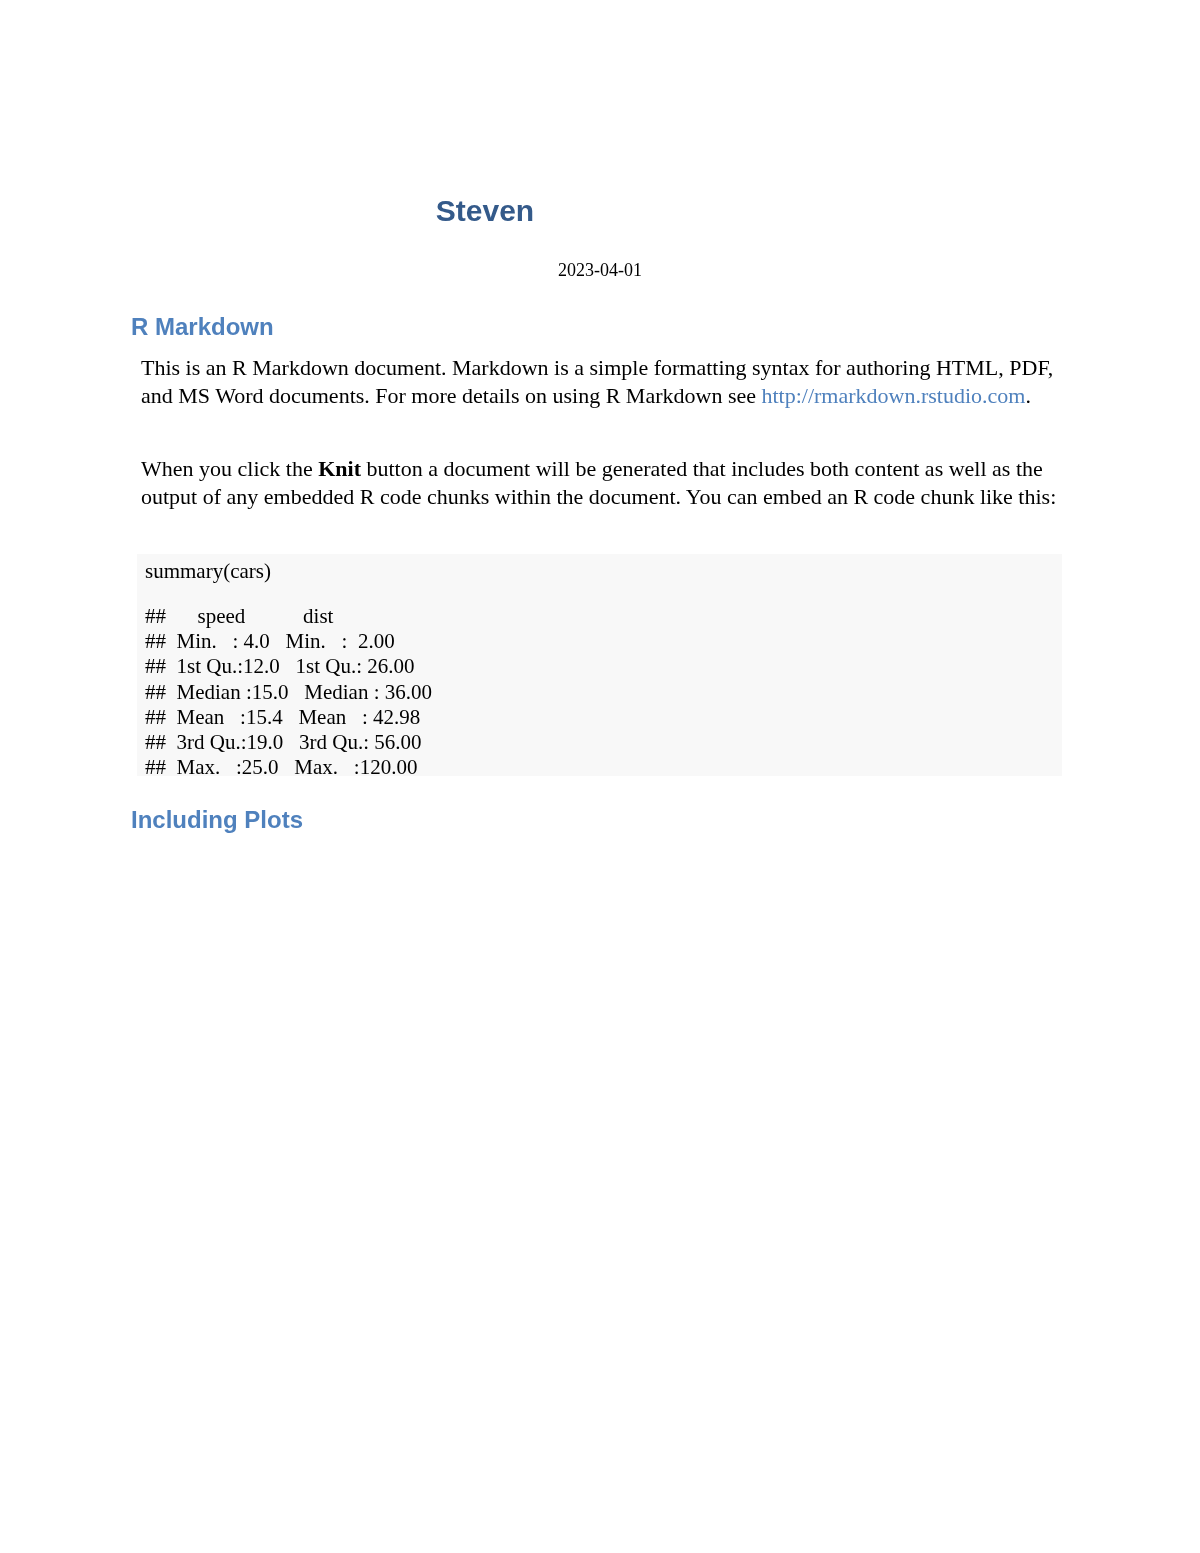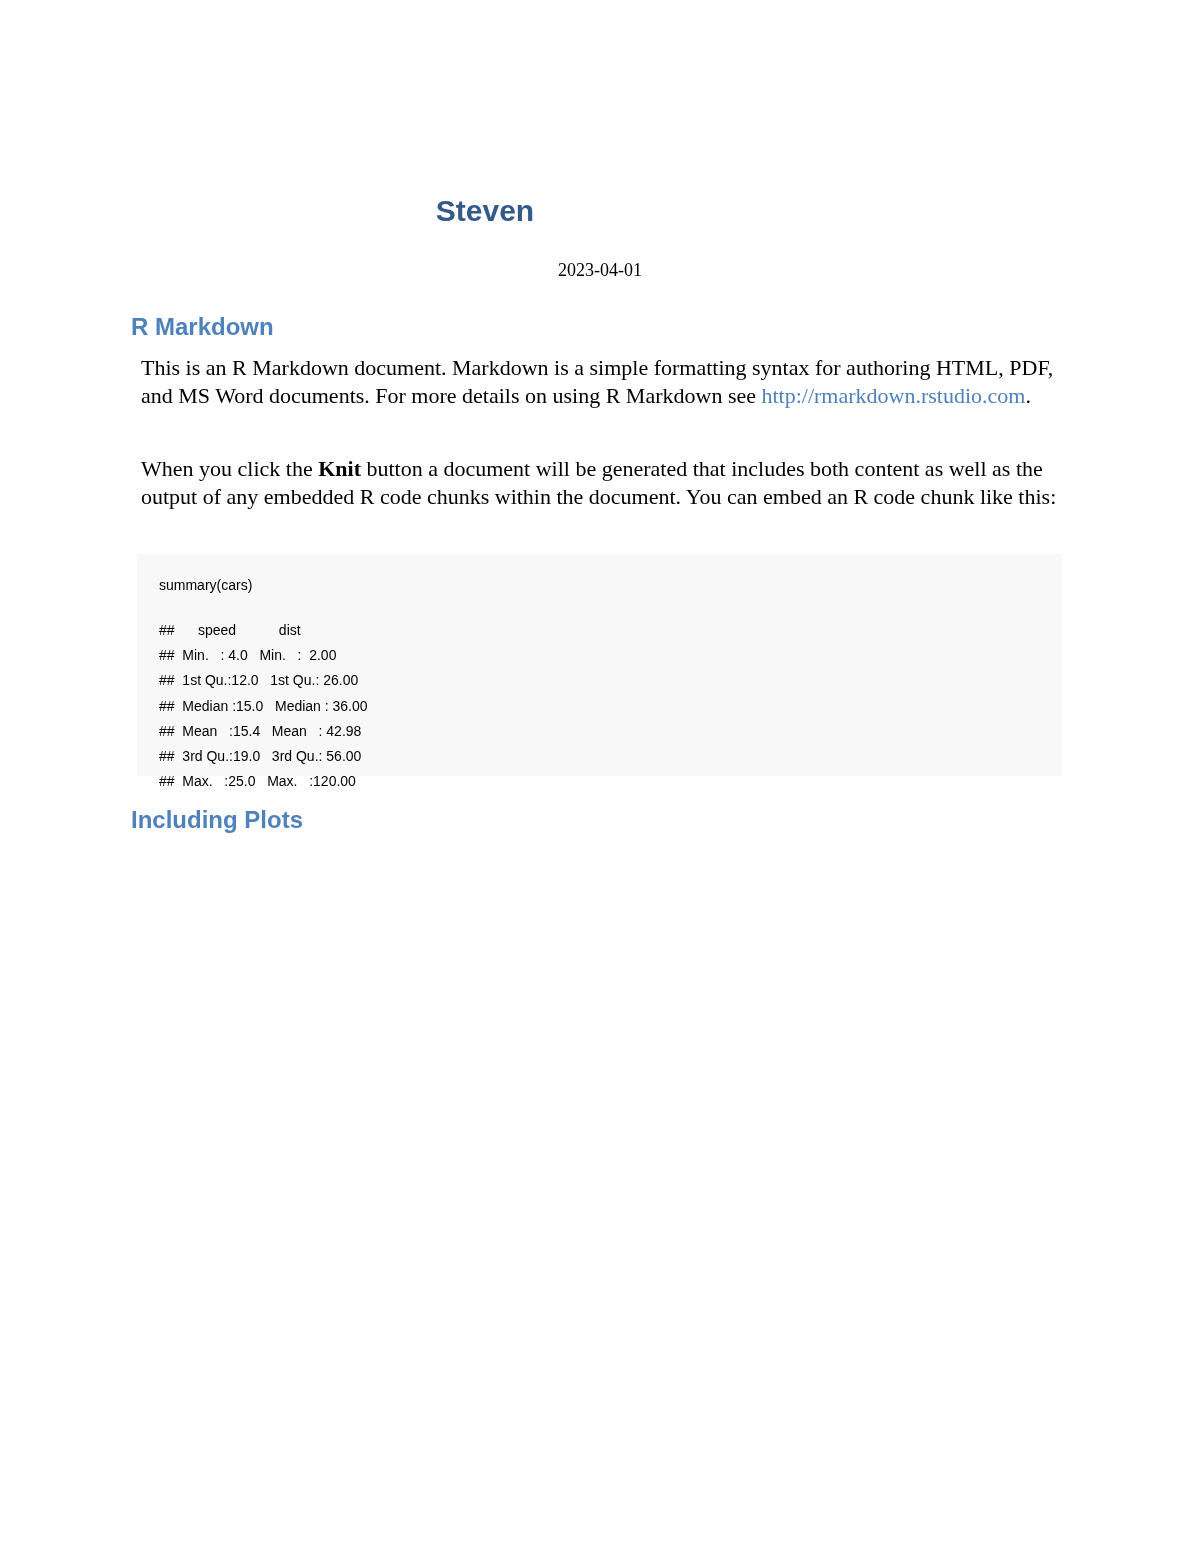--- a/index.html
+++ b/index.html
@@ -26,22 +26,22 @@
     font-family: "Liberation Serif", serif; font-size: 22px; line-height: 28px; color: #000;
     margin: 0;
   }
   .para a { color: #4f81bd; text-decoration: none; }
   .para b { font-weight: bold; }
   .codebox {
     position: absolute; left: 137px; top: 554px; width: 925px; height: 222px;
     background: #f8f8f8;
   }
   .code {
-    position: absolute; left: 141px; margin: 18px; white-space: pre;
-    font-family: Liberation Sans, sans-serif; font-size: 14px; line-height: 25.2px; color: #000;
+    position: absolute; left: 141px; margin: 4px; white-space: pre;
+    font-family: Liberation Serif, serif; font-size: 21px; line-height: 25.2px; color: #000;
   }
 </style>
 </head>
 <body>
 
 <div class="page">
   <h1 class="title">Steven</h1>
   <div class="date">2023-04-01</div>
 
   <h2 class="h1" style="top:305px;">R Markdown</h2>

